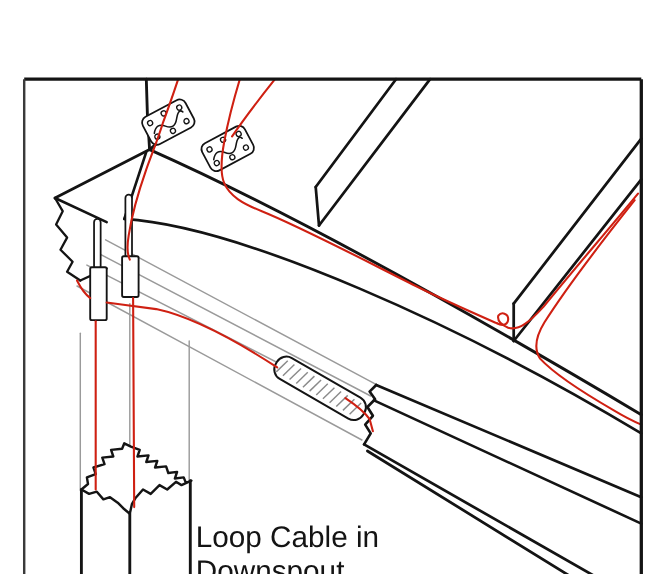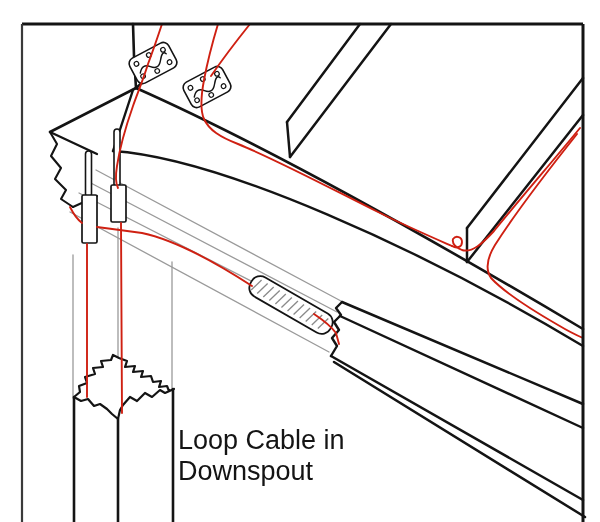--- a/index.html
+++ b/index.html
@@ -1,19 +1,19 @@
 <!DOCTYPE html>
 <html style="--c-line: #141414; --c-hidden: #9a9a9a; --c-cable: #cf2012; --c-background: #ffffff;"><head>
 <meta charset="utf-8">
 <style>
   html,body{
     margin:0;padding:0;width:600px;height:522px;background:var(--c-background,#fff);
     overflow:hidden;font-family:"Liberation Sans",sans-serif;
   }
-  .figure-wrap{width:600px;height:403px;position:relative;background:var(--c-background,#fff);}
+  .figure-wrap{width:600px;height:403px;position:relative;background:var(--c-background,#fff);margin-top:48px;}
   svg{display:block;}
   .k{stroke:var(--c-line,#111);fill:none;stroke-linecap:round;stroke-linejoin:round;}
   .h{stroke:var(--c-hidden,#999);fill:none;stroke-width:1.3;stroke-linecap:round;}
   .r{stroke:var(--c-cable,#cf2012);fill:none;stroke-width:1.9;stroke-linecap:round;stroke-linejoin:round;}
   .wfill{fill:#fff;}
   .caption{
     font-family:"Liberation Sans",sans-serif;
     font-size:27px;fill:var(--c-line,#111);
   }
 </style>

